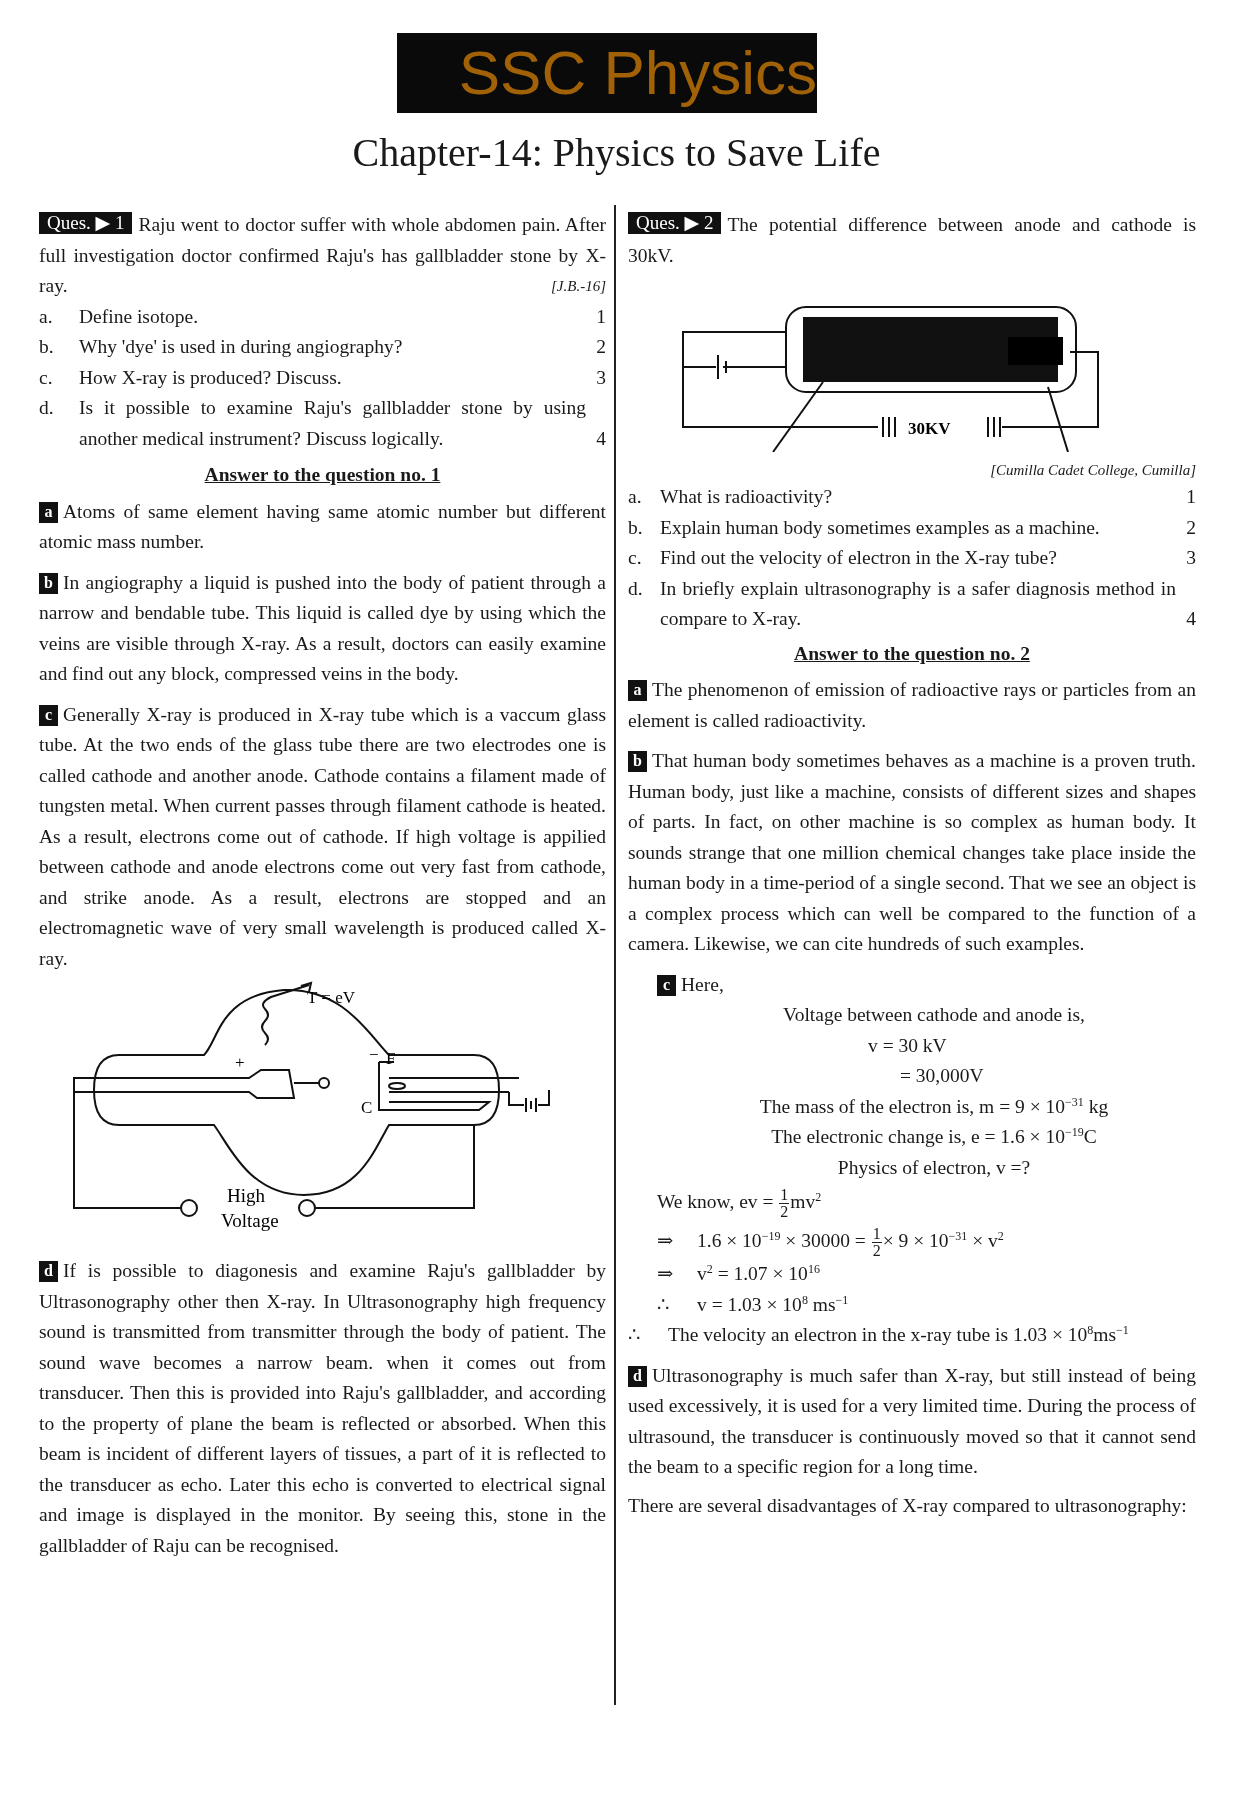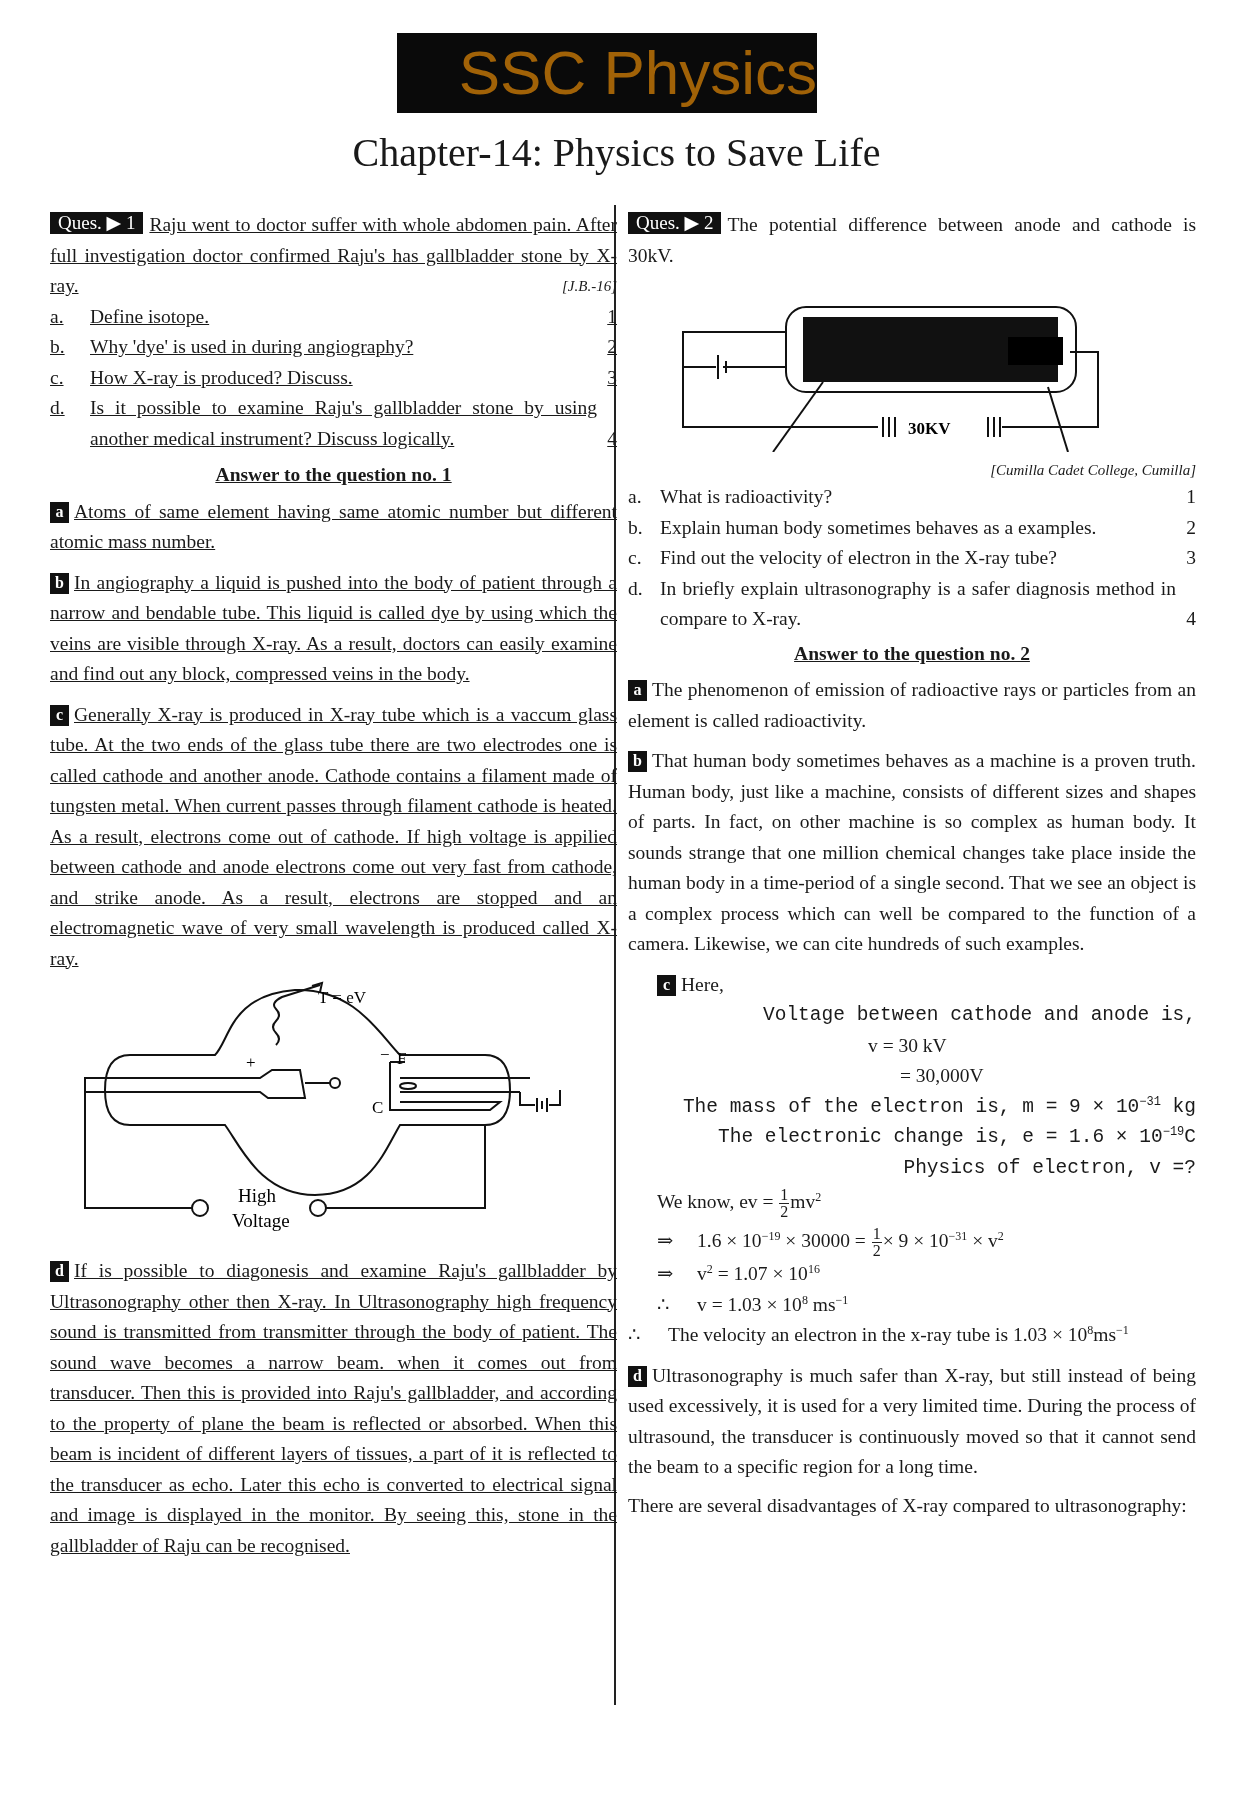--- a/index.html
+++ b/index.html
@@ -11,40 +11,40 @@
     position: absolute; left: 397px; top: 33px; width: 420px; height: 80px;
     background: #0a0a0a; color: #a16207; text-align: right;
     font-family: "Liberation Sans", "DejaVu Sans", sans-serif; font-size: 62px;
     line-height: 80px; letter-spacing: 0px;
   }
   .subtitle {
     position: absolute; left: 0; width: 1233px; top: 128px; text-align: center;
     font-size: 40px; line-height: 50px;
   }
   .col { position: absolute; top: 210px; font-size: 19.5px; line-height: 30.5px; text-align: justify; }
-  .col.left { left: 50px; width: 567px; text-decoration: underline; }
+  .col.left { left: 39px; width: 567px; }
   .col.right { left: 628px; width: 568px; }
   .divider { position: absolute; left: 614px; top: 205px; width: 2px; height: 1500px; background: #222; }
   .ques-tag {
     display: inline-block; background: #111; color: #fff; padding: 0 8px; line-height: 22px;
     font-size: 19px; margin-right: 6px; vertical-align: 2px;
   }
   .letter-tag {
     display: inline-block; background: #111; color: #fff; width: 19px; height: 21px; line-height: 20px;
     text-align: center; font-size: 16px; margin-right: 5px; vertical-align: 1px; font-weight: bold;
   }
   .src { float: right; font-style: italic; font-size: 15px; }
   .src-line { text-align: right; font-style: italic; font-size: 15px; line-height: 24px; }
   .sub { display: flex; text-align: left; }
   .sub .lbl { width: 40px; flex: none; }
   .sub .txt { flex: 1; text-align: justify; }
   .sub .mk { width: 20px; flex: none; text-align: right; align-self: flex-end; }
   .ans-head { text-align: center; font-weight: bold; text-decoration: underline; margin: 4px 0 6px; }
   p { margin: 0 0 10px 0; }
-  .indent { padding-left: 44px; text-align: right; font-family: Liberation Mono, monospace; }
+  .indent { padding-left: 44px; text-align: center; }
   .eqline { text-align: left; padding-left: 29px; }
   .eq-right { padding-left: 272px; text-align: left; }
   sup { font-size: 12px; line-height: 0; }
   .frac { display: inline-block; vertical-align: middle; text-align: center; font-size: 16px; line-height: 16px; margin: 0 1px; }
   .frac span { display: block; }
   .frac .num { border-bottom: 1px solid #222; padding: 0 1px; }
   .sym { display: inline-block; width: 40px; }
   .diagram { display: block; margin: 6px 0; }
 </style>
 </head>
@@ -157,21 +157,21 @@
   </svg>
 
   <div class="src-line">[Cumilla Cadet College, Cumilla]</div>
   <div class="sub">
       <span class="lbl" style="width:32px">a.</span>
       <span class="txt">What is radioactivity?</span>
       <span class="mk">1</span>
     </div>
   <div class="sub">
       <span class="lbl" style="width:32px">b.</span>
-      <span class="txt">Explain human body sometimes behaves as a examples.</span>
+      <span class="txt">Explain human body sometimes examples as a machine.</span>
       <span class="mk">2</span>
     </div>
   <div class="sub">
       <span class="lbl" style="width:32px">c.</span>
       <span class="txt">Find out the velocity of electron in the X-ray tube?</span>
       <span class="mk">3</span>
     </div>
   <div class="sub">
       <span class="lbl" style="width:32px">d.</span>
       <span class="txt">In briefly explain ultrasonography is a safer diagnosis method in compare to X-ray.</span>

